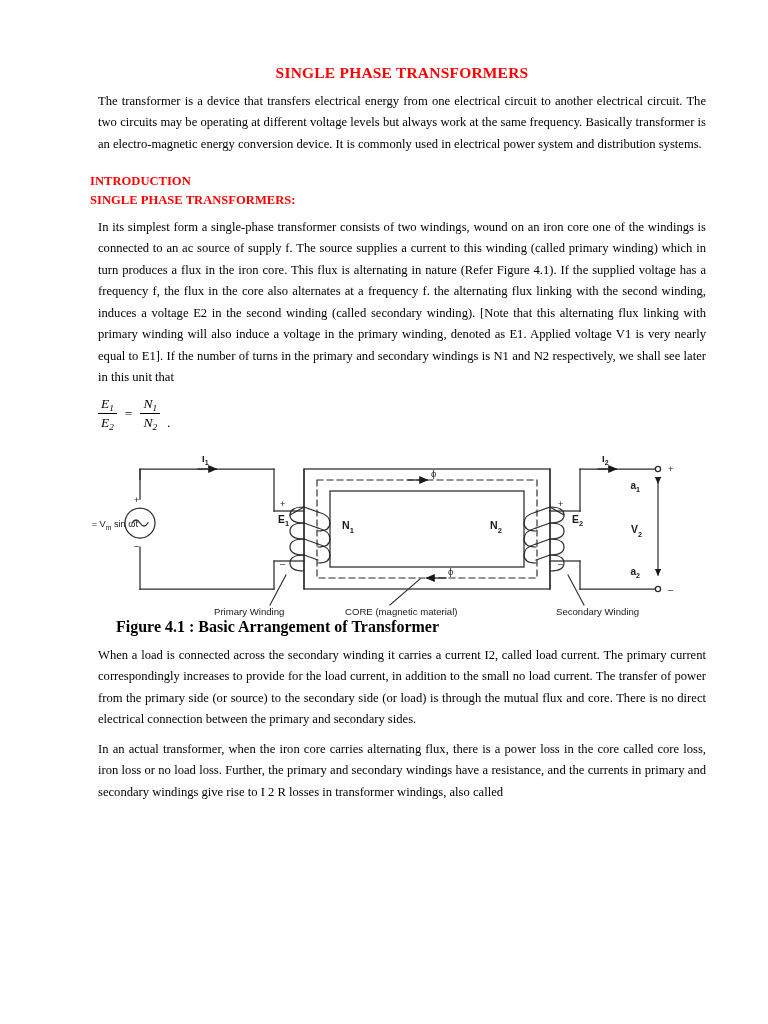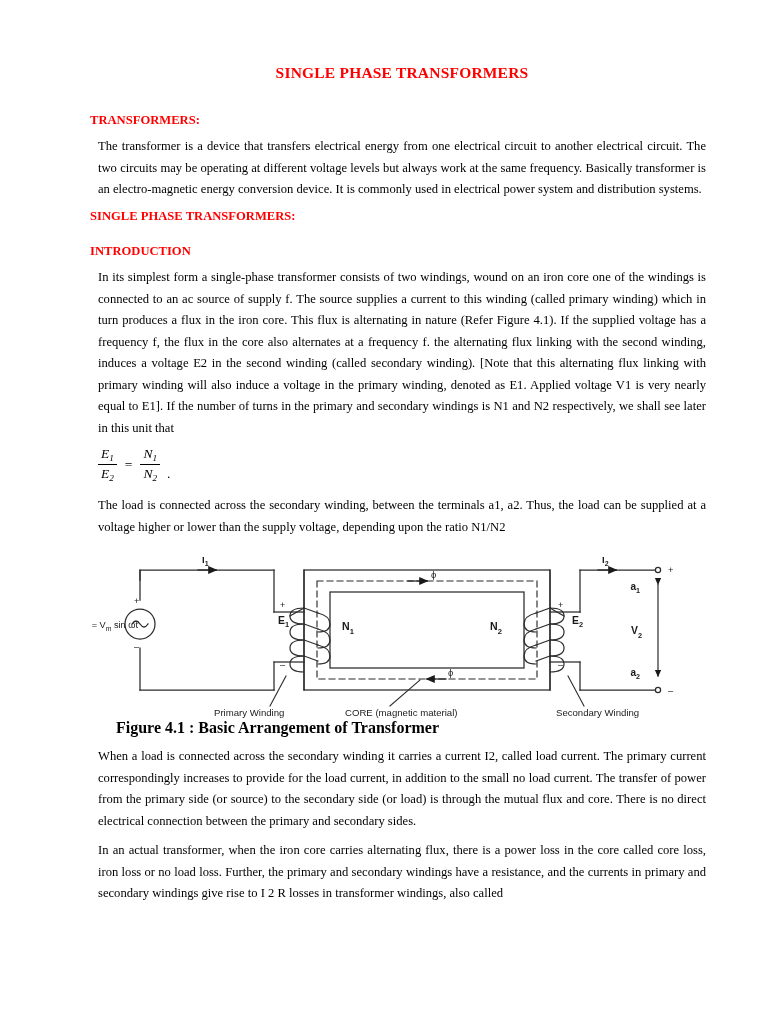--- a/index.html
+++ b/index.html
@@ -119,42 +119,40 @@
   .after-fig { margin-top: 30px; }
 </style>
 </head>
 <body>
 
 <div class="page">
   <div class="content">
 
     <h1 class="doc-title">SINGLE PHASE TRANSFORMERS</h1>
 
-    <div class="red-head sec-head-1">TRANSFORMERS:</div>
     <p class="body">The transformer is a device that transfers electrical energy from one electrical circuit to another electrical circuit. The two circuits may be operating at different voltage levels but always work at the same frequency. Basically transformer is an electro-magnetic energy conversion device. It is commonly used in electrical power system and distribution systems.</p>
 
+    <div class="red-head sec-head-3">INTRODUCTION</div>
+
     <div class="red-head sec-head-2">SINGLE PHASE TRANSFORMERS:</div>
-
-    <div class="red-head sec-head-3">INTRODUCTION</div>
     <p class="body gap-sm">In its simplest form a single-phase transformer consists of two windings, wound on an iron core one of the windings is connected to an ac source of supply f. The source supplies a current to this winding (called primary winding) which in turn produces a flux in the iron core. This flux is alternating in nature (Refer Figure 4.1). If the supplied voltage has a frequency f, the flux in the core also alternates at a frequency f. the alternating flux linking with the second winding, induces a voltage E2 in the second winding (called secondary winding). [Note that this alternating flux linking with primary winding will also induce a voltage in the primary winding, denoted as E1. Applied voltage V1 is very nearly equal to E1]. If the number of turns in the primary and secondary windings is N1 and N2 respectively, we shall see later in this unit that</p>
 
     <div class="equation">
       <span class="frac">
         <span class="num"><span>E</span><sub>1</sub></span>
         <span class="den"><span>E</span><sub>2</sub></span>
       </span>
       <span class="eqsign">=</span>
       <span class="frac">
         <span class="num"><span>N</span><sub>1</sub></span>
         <span class="den"><span>N</span><sub>2</sub></span>
       </span>
       <span class="eqdot">.</span>
     </div>
 
-    <p class="body">The load is connected across the secondary winding, between the terminals a1, a2. Thus, the load can be supplied at a voltage higher or lower than the supply voltage, depending upon the ratio N1/N2</p>
 
     <div class="figure-wrap">
       <svg class="figure-svg" width="624" height="168" viewBox="0 0 624 168">
         <defs>
           <marker id="ah" markerWidth="7" markerHeight="7" refX="6" refY="3" orient="auto">
             <path d="M0,0 L7,3 L0,6 z" fill="#1a1a1a"></path>
           </marker>
           <marker id="ahs" markerWidth="6" markerHeight="6" refX="5" refY="2.6" orient="auto">
             <path d="M0,0 L6,2.6 L0,5.2 z" fill="#1a1a1a"></path>
           </marker>

